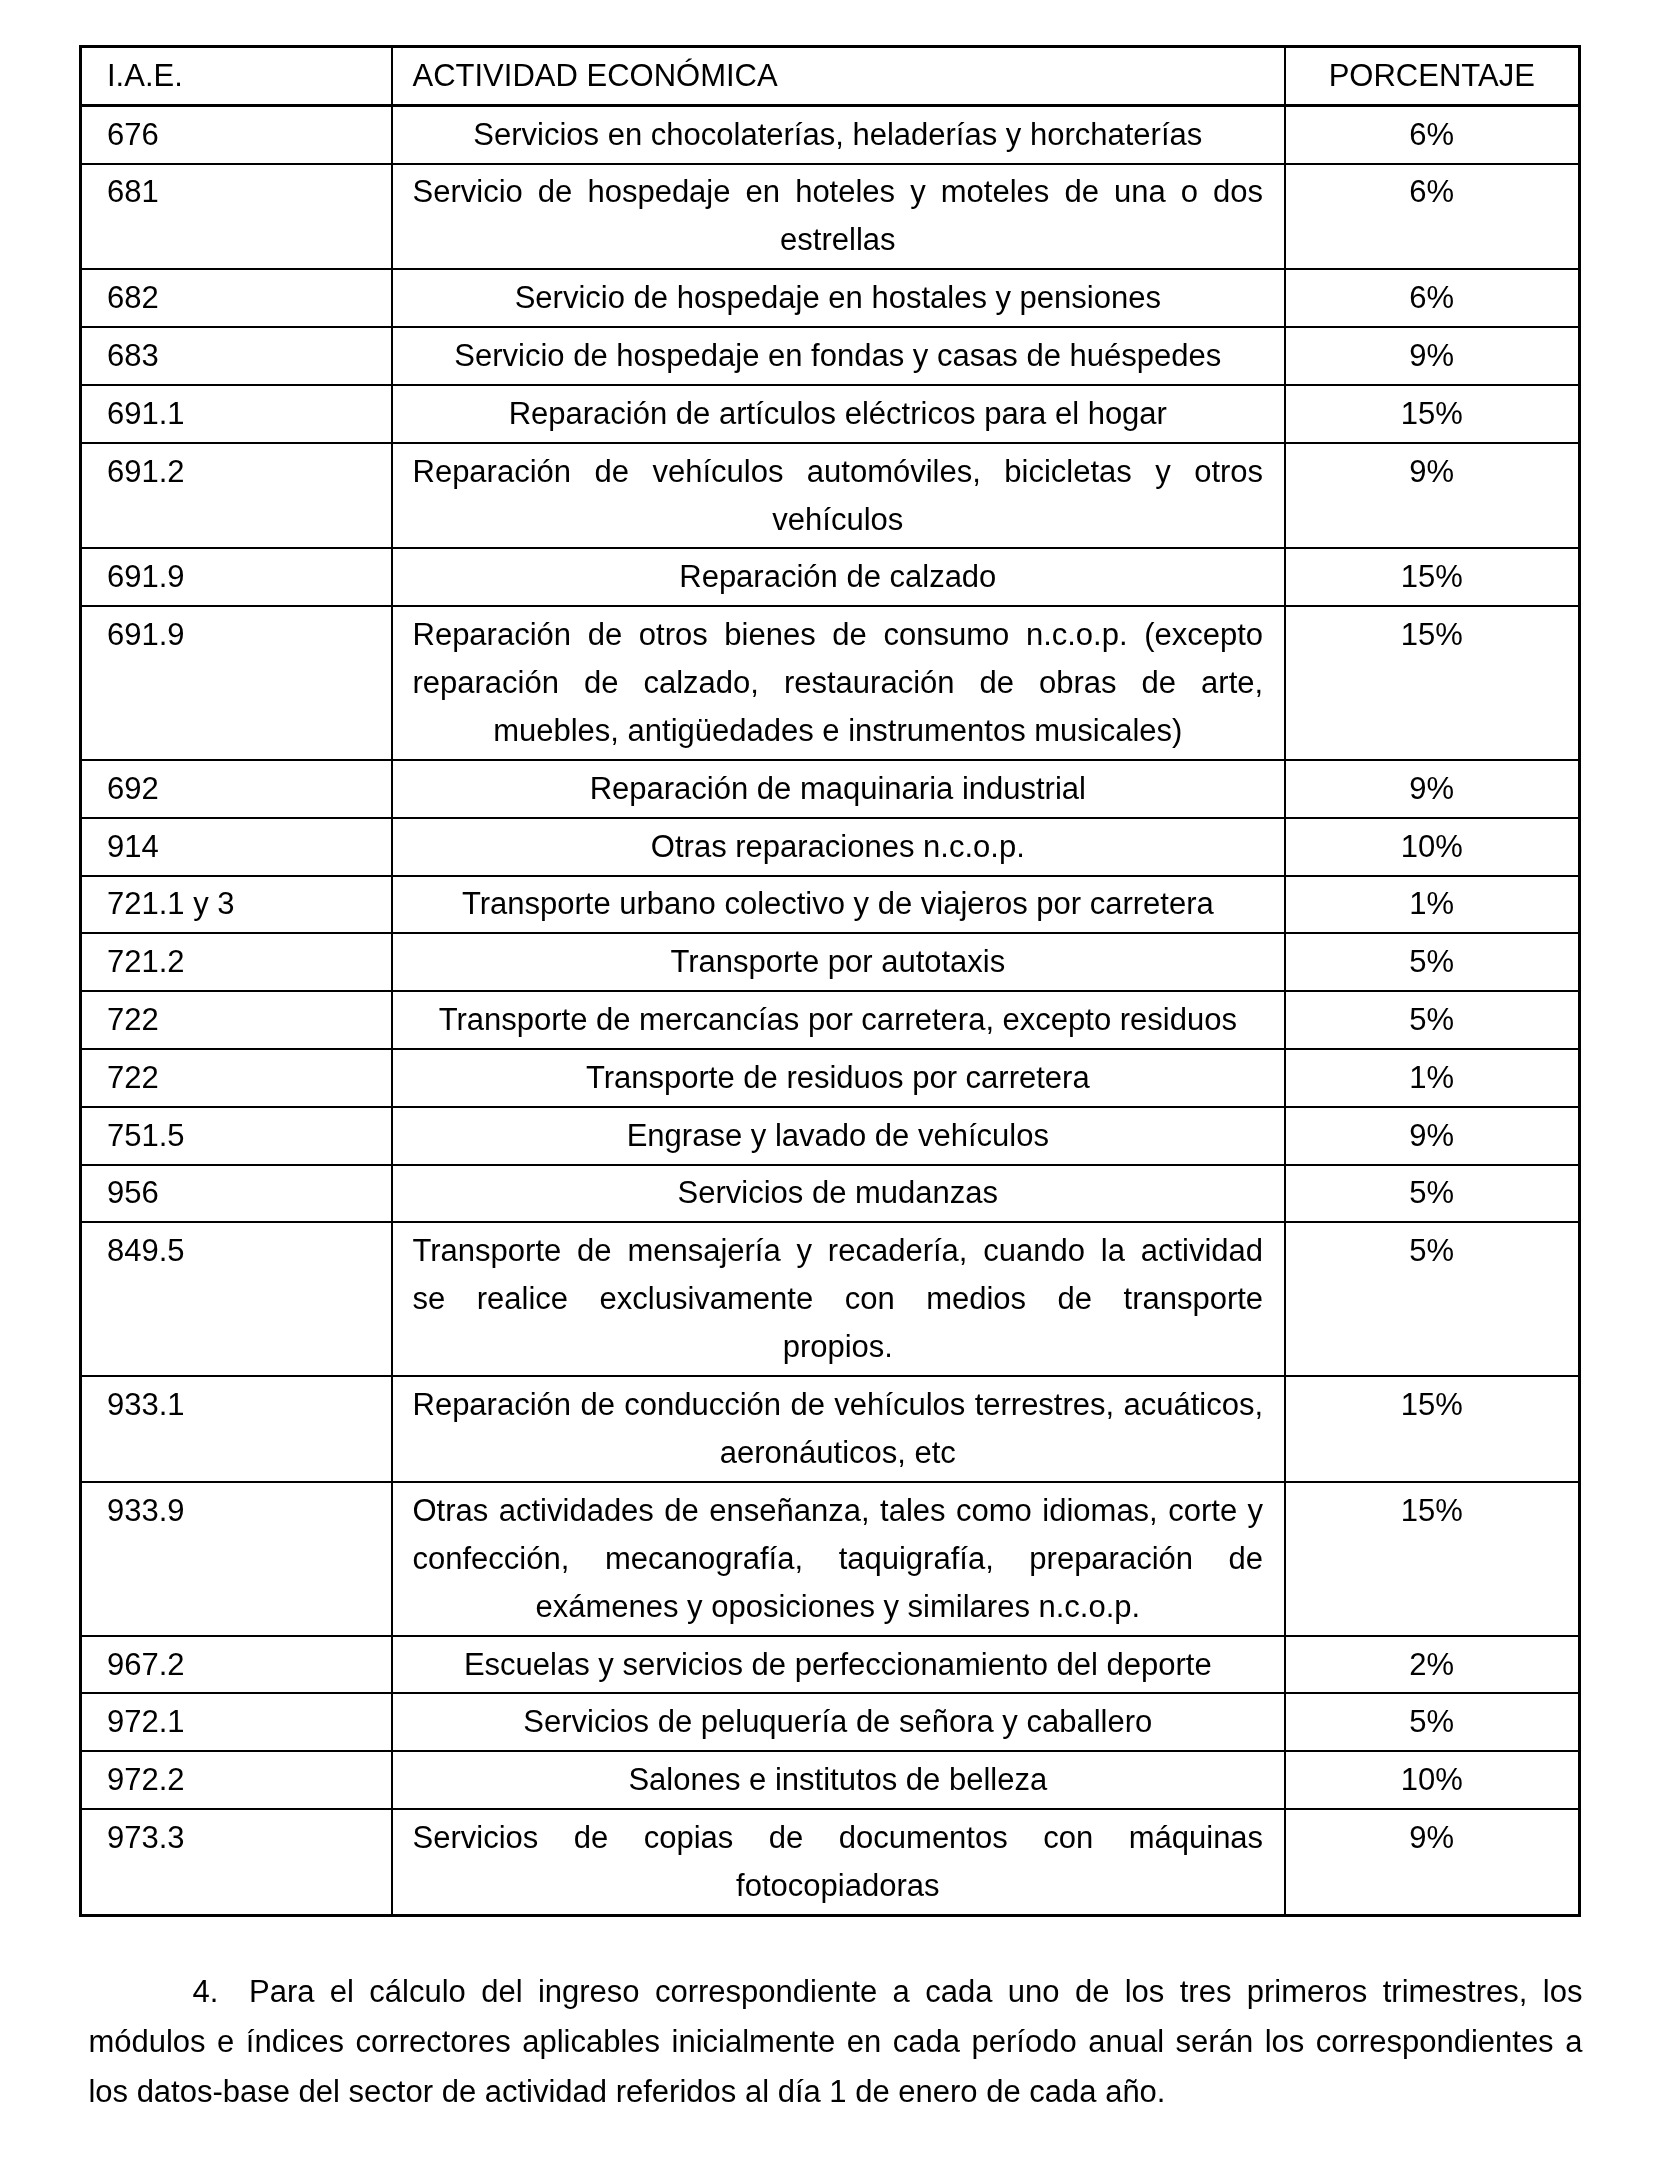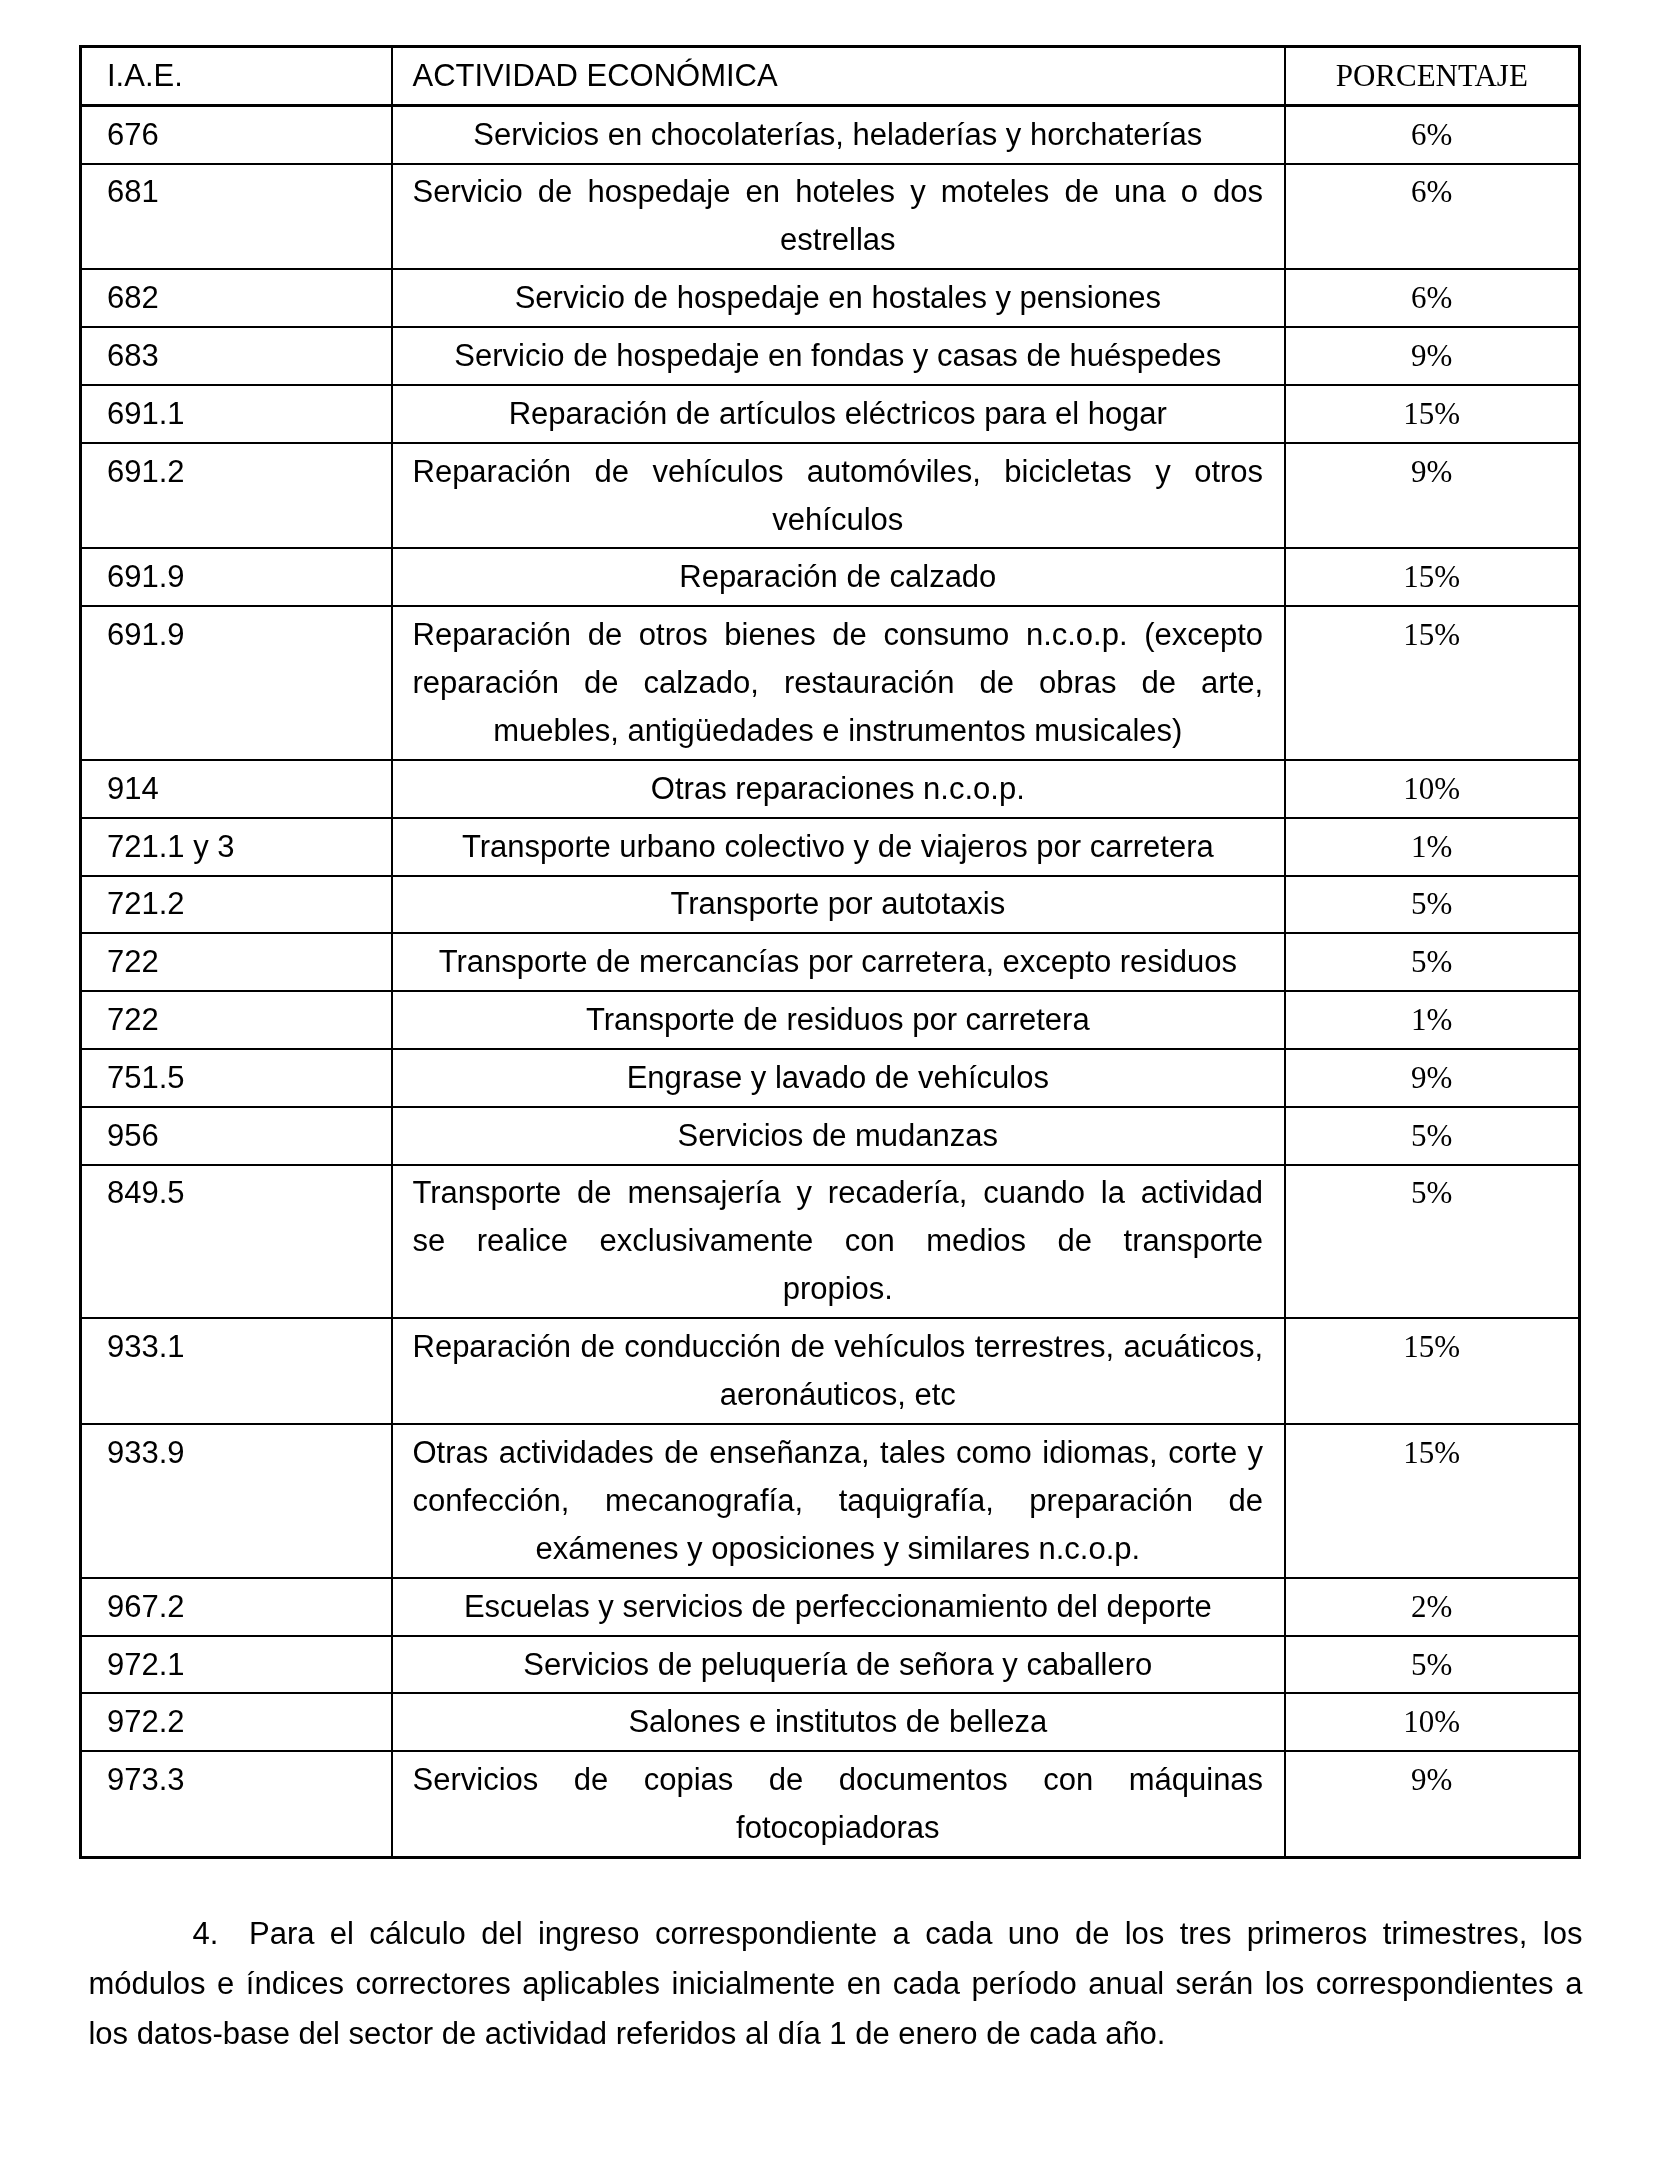--- a/index.html
+++ b/index.html
@@ -37,21 +37,21 @@
   .cell-code {
     text-align: left;
     padding-left: 25px;
     padding-right: 10px;
   }
   .cell-activity {
     text-align: left;
     padding-left: 20px;
     padding-right: 20.4px;
   }
-  .cell-pct { text-align: center; font-family: Liberation Serif, serif; }
+  .cell-pct { text-align: center; }
   .aline-just {
     text-align: justify;
     text-align-last: justify;
   }
   .aline-last { text-align: center; }
   .footnote {
     width: 1494px;
     margin: 50px 0 0 9.4px;
     font-size: 31px;
     line-height: 50px;
@@ -133,20 +133,27 @@
           <tr>
             <td class="cell-code">691.9</td>
             <td class="cell-activity">
               <div class="aline-just">Reparación de otros bienes de consumo n.c.o.p. (excepto</div>
               <div class="aline-just">reparación de calzado, restauración de obras de arte,</div>
               <div class="aline-last">muebles, antigüedades e instrumentos musicales)</div>
             </td>
             <td class="cell-pct">15%</td>
           </tr>
           <tr>
+            <td class="cell-code">692</td>
+            <td class="cell-activity">
+              <div class="aline-last">Reparación de maquinaria industrial</div>
+            </td>
+            <td class="cell-pct">9%</td>
+          </tr>
+          <tr>
             <td class="cell-code">914</td>
             <td class="cell-activity">
               <div class="aline-last">Otras reparaciones n.c.o.p.</div>
             </td>
             <td class="cell-pct">10%</td>
           </tr>
           <tr>
             <td class="cell-code">721.1 y 3</td>
             <td class="cell-activity">
               <div class="aline-last">Transporte urbano colectivo y de viajeros por carretera</div>

